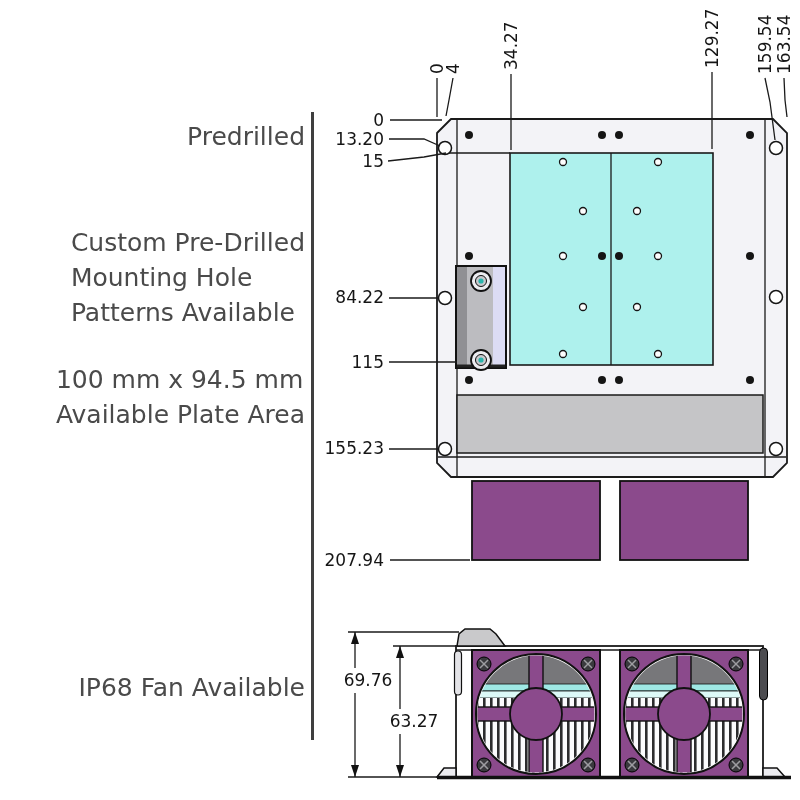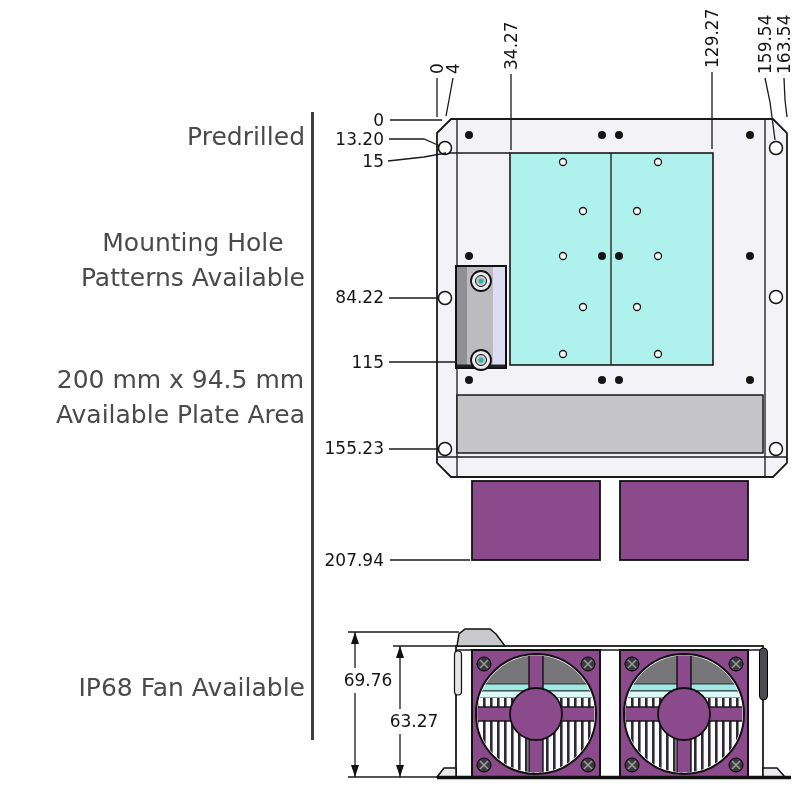--- a/index.html
+++ b/index.html
@@ -2,46 +2,47 @@
 <html style="--purple: #8b4a8c; --cyan: #aef1ed; --cyan_deep: #9fe8e4; --cyan_pale: #dcf9f7; --body: #f3f3f7; --gray_band: #c5c5c7; --bracket_gray: #bcbcc0; --bracket_dark: #909094; --bracket_lavender: #dcdcf4; --tab_gray: #c9c9cb; --fan_shroud_gray: #77777a; --screw_teal: #2ab5ad; --line: #1a1a1a; --label_text: #4a4a4a; --divider: #3f3f3f;"><head>
 <meta charset="utf-8">
 <style>
   html,body{margin:0;padding:0;}
   body{
     width:800px;height:800px;background:#ffffff;position:relative;overflow:hidden;
     font-family:"DejaVu Sans", sans-serif;
   }
   .canvas{position:absolute;inset:0;}
   .label-block{
-    position:absolute;right:495px;text-align:center;white-space:nowrap;
+    position:absolute;right:495px;text-align:left;white-space:nowrap;
     font-size:25px;line-height:35px;color:var(--label_text,#4a4a4a);
   }
   .divider{
     position:absolute;left:311px;top:112px;width:3px;height:628px;
     background:var(--divider,#3f3f3f);
   }
   svg{position:absolute;left:0;top:0;}
   svg text{font-family:"DejaVu Sans", sans-serif;}
   .ln{stroke:var(--line,#1a1a1a);stroke-width:1.3;fill:none;}
   .dimtxt{font-size:17px;fill:#151515;}
 </style>
 </head>
 <body>
 
 <div class="canvas">
 
   <div class="label-block" style="top:119px">
     <div>Predrilled</div>
   </div>
   <div class="label-block" style="top:225px">
+    <div>Custom Pre-Drilled</div>
     <div>Mounting Hole</div>
     <div>Patterns Available</div>
   </div>
   <div class="label-block" style="top:362px">
-    <div>200 mm x 94.5 mm</div>
+    <div>100 mm x 94.5 mm</div>
     <div>Available Plate Area</div>
   </div>
   <div class="label-block" style="top:670px">
     <div>IP68 Fan Available</div>
   </div>
 
   <div class="divider"></div>
 
   <svg width="800" height="800" viewBox="0 0 800 800" xmlns="http://www.w3.org/2000/svg" xmlns:xlink="http://www.w3.org/1999/xlink">
 

